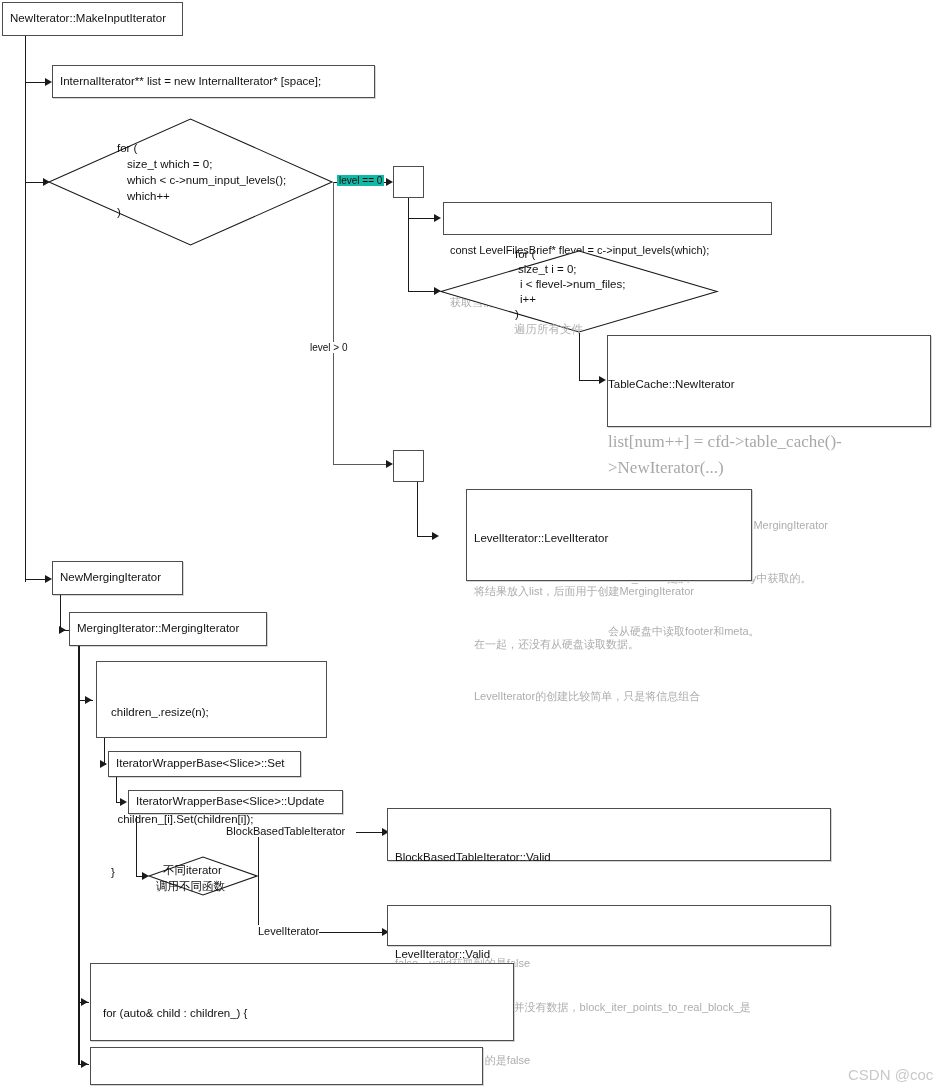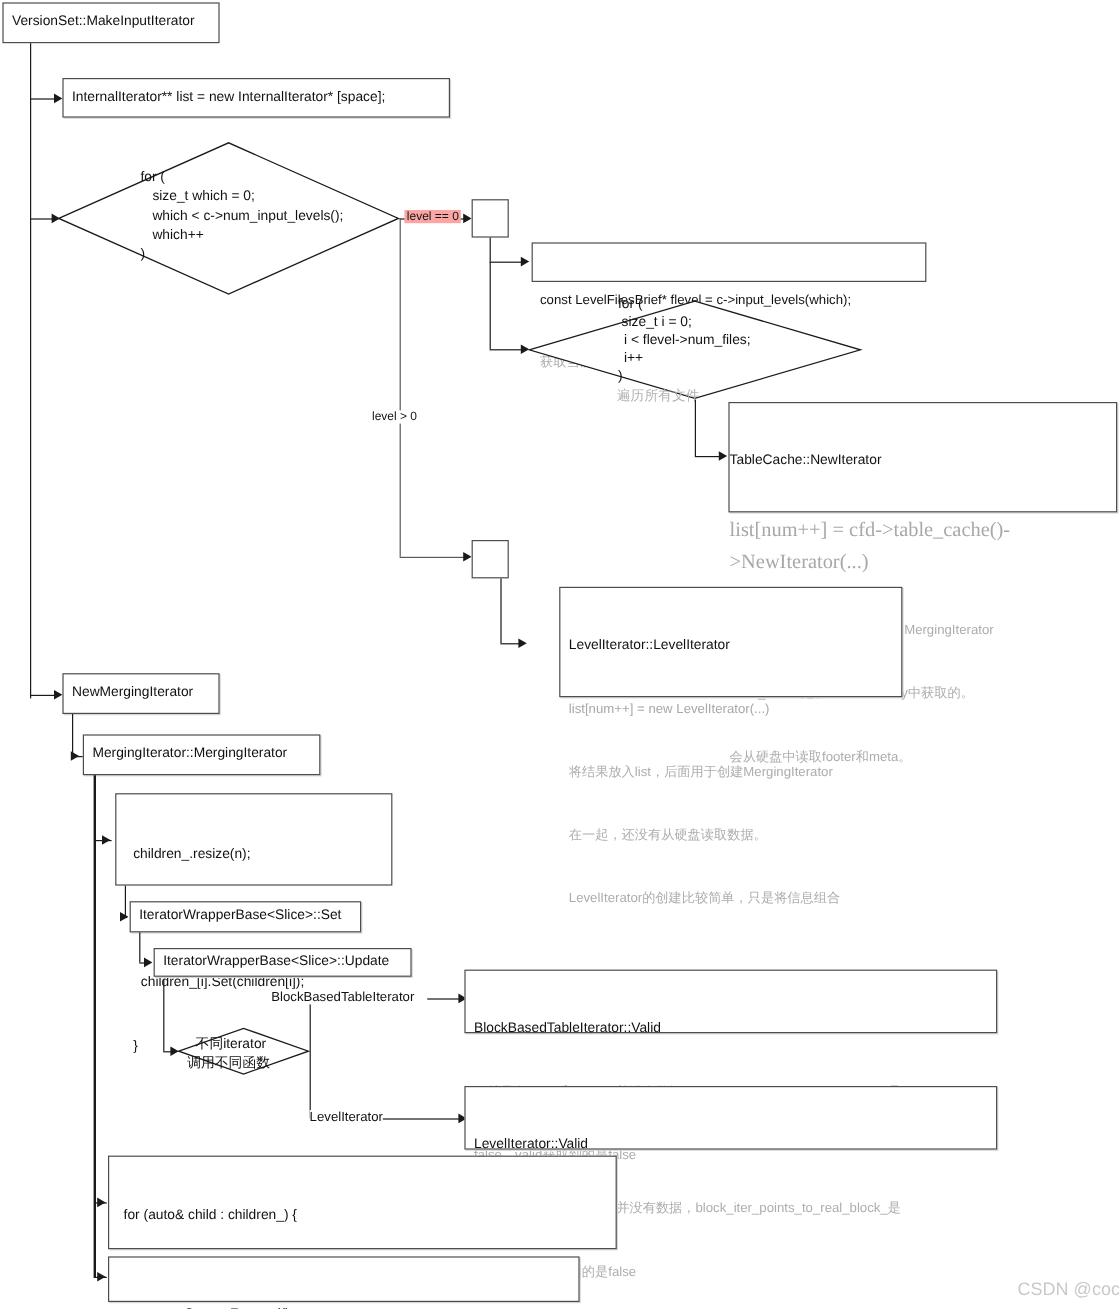--- a/index.html
+++ b/index.html
@@ -64,21 +64,21 @@
     position:absolute;
     font-size:11.5px;
     color:#b3b3b3;
     white-space:pre;
   }
 
   .edgelbl{
     position:absolute;
     font-size:10px;
     color:#111;
-    background:#fca5a5;
+    background:#14b8a6;
     padding:0 2px;
     white-space:pre;
   }
   .sidelbl{
     position:absolute;
     font-size:11px;
     color:#111;
     background:#fff;
     white-space:pre;
   }
@@ -88,21 +88,21 @@
     color:#c9c9c9;
     white-space:pre;
   }
 </style>
 </head>
 <body>
 
 <div id="canvas">
 
   <div class="box" style="left:2px;top:2px;width:181px;height:34px;display:flex;align-items:center;">
-    <span class="ttl">VersionSet::MakeInputIterator</span>
+    <span class="ttl">NewIterator::MakeInputIterator</span>
   </div>
 
   <div class="ln lnv" style="left:25px;top:36px;width:1px;height:546px;"></div>
 
   <div class="ln lnh" style="left:25px;top:82px;width:21px;height:1px;"></div>
   <div class="ar ar-r" style="left:45px;top:78px;"></div>
 
   <div class="box shadow" style="left:52px;top:65px;width:323px;height:33px;display:flex;align-items:center;">
     <span class="ttl">InternalIterator** list = new InternalIterator* [space];</span>
   </div>
@@ -170,21 +170,20 @@
   </div>
 
   <div class="mini" style="left:393px;top:450px;width:31px;height:32px;"></div>
 
   <div class="ln lnv" style="left:417px;top:482px;width:1px;height:54px;"></div>
   <div class="ln lnh" style="left:417px;top:536px;width:17px;height:1px;"></div>
   <div class="ar ar-r" style="left:432px;top:532px;"></div>
 
   <div class="box shadow" style="left:439px;top:489px;width:286px;height:92px;padding:4px 7px;margin-left:27px;">
     <span class="ttl" style="font-size:11.5px;">LevelIterator::LevelIterator</span>
-    <span class="code" style="font-size:11px;">list[num++] = new LevelIterator(...)</span>
     <span class="cmt" style="font-size:11px;">将结果放入list，后面用于创建MergingIterator</span>
     <span class="cmt" style="font-size:11px;">在一起，还没有从硬盘读取数据。</span>
     <span class="cmt" style="font-size:11px;">LevelIterator的创建比较简单，只是将信息组合</span>
   </div>
 
   <div class="ln lnh" style="left:25px;top:579px;width:21px;height:1px;"></div>
   <div class="ar ar-r" style="left:45px;top:575px;"></div>
 
   <div class="box shadow" style="left:52px;top:561px;width:131px;height:34px;display:flex;align-items:center;">
     <span class="ttl">NewMergingIterator</span>
@@ -247,21 +246,21 @@
   <div class="box shadow" style="left:387px;top:808px;width:444px;height:53px;padding:4px 7px;">
     <span class="ttl" style="font-size:11.5px;">BlockBasedTableIterator::Valid</span>
     <span class="cmt" style="font-size:11px;">目前只有footer和meta，并没有数据，block_iter_points_to_real_block_是</span>
     <span class="cmt" style="font-size:11px;">false，valid获取到的是false</span>
   </div>
 
   <div class="ln lnh" style="left:312px;top:932px;width:72px;height:1px;"></div>
   <span class="sidelbl" style="left:258px;top:925px;">LevelIterator</span>
   <div class="ar ar-r" style="left:382px;top:928px;"></div>
 
-  <div class="box shadow" style="left:387px;top:905px;width:444px;height:53px;padding:4px 7px;">
+  <div class="box shadow" style="left:387px;top:905px;width:444px;height:41px;padding:4px 7px;">
     <span class="ttl" style="font-size:11.5px;">LevelIterator::Valid</span>
     <span class="cmt" style="font-size:11px;">目前只有footer和meta，并没有数据，block_iter_points_to_real_block_是</span>
     <span class="cmt" style="font-size:11px;">false，valid获取到的是false</span>
   </div>
 
   <div class="ln lnh" style="left:79px;top:1002px;width:10px;height:1px;"></div>
   <div class="ar ar-r" style="left:81px;top:998px;"></div>
 
   <div class="box shadow" style="left:90px;top:963px;width:424px;height:78px;padding:5px 12px;">
     <span class="dark">for (auto&amp; child : children_) {</span>

